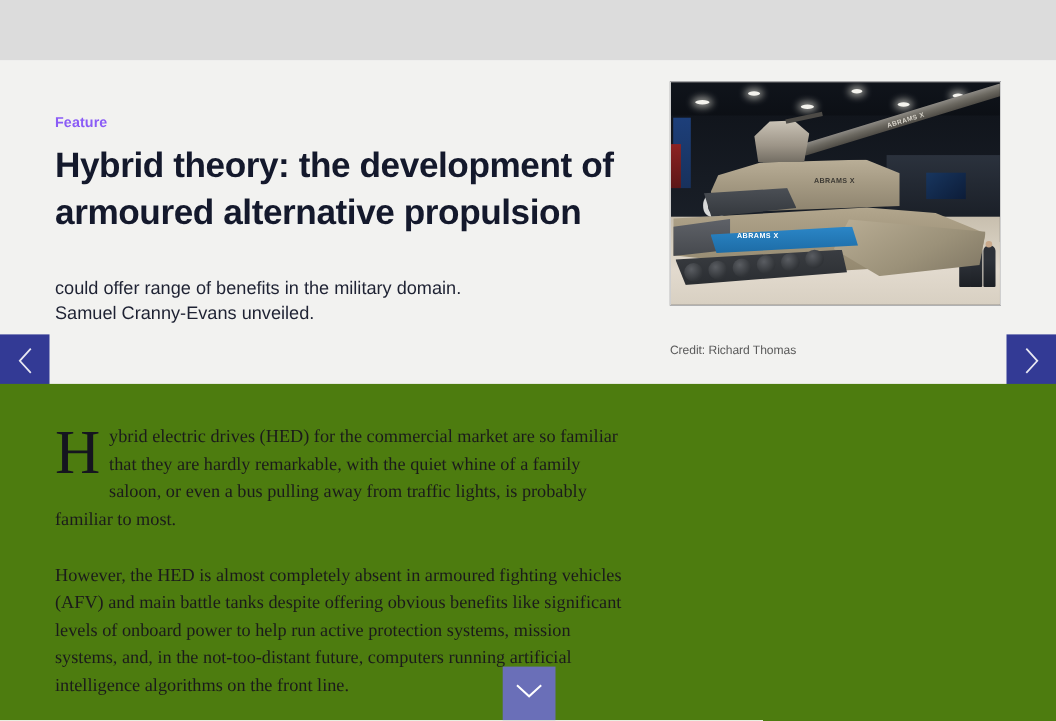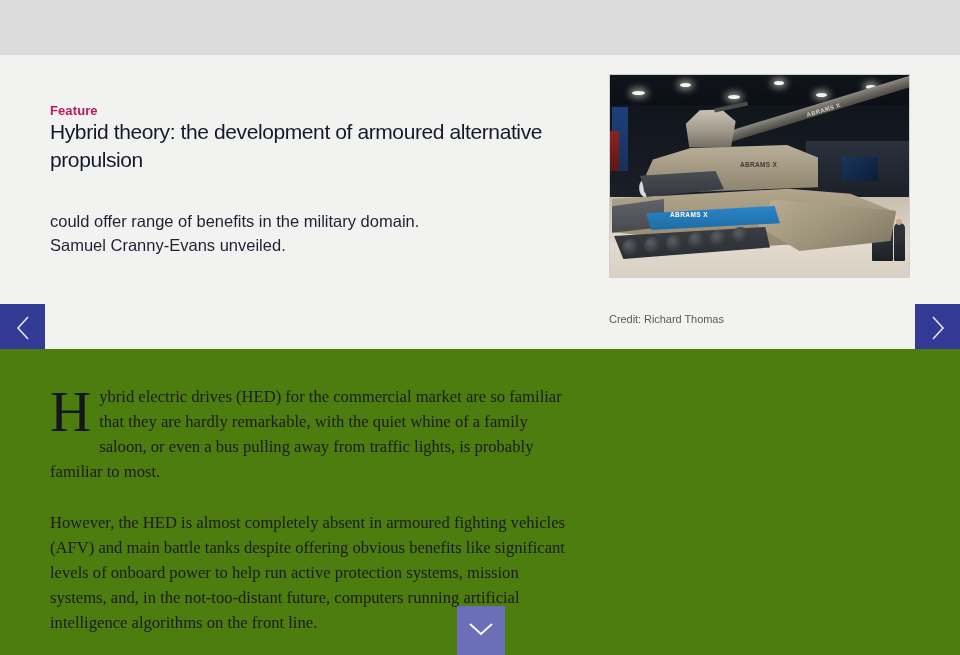--- a/index.html
+++ b/index.html
@@ -42,29 +42,30 @@
   .hero-text {
     position: absolute;
     left: 50px;
     top: 48px;
     width: 530px;
   }
 
   .kicker {
     font-size: 13px;
     font-weight: bold;
-    color: #be185d;
+    color: #8b5cf6;
     letter-spacing: 0.1px;
+    margin-bottom: 11px;
   }
 
   .headline {
     font-family: "Liberation Sans", sans-serif;
-    font-size: 21px;
+    font-size: 32px;
     line-height: 1.33;
-    font-weight: normal;
+    font-weight: bold;
     color: #14192c;
     letter-spacing: -0.4px;
     margin-bottom: 13px;
   }
 
   .standfirst {
     font-size: 16.5px;
     line-height: 1.42;
     color: #1e2233;
     font-weight: normal;

